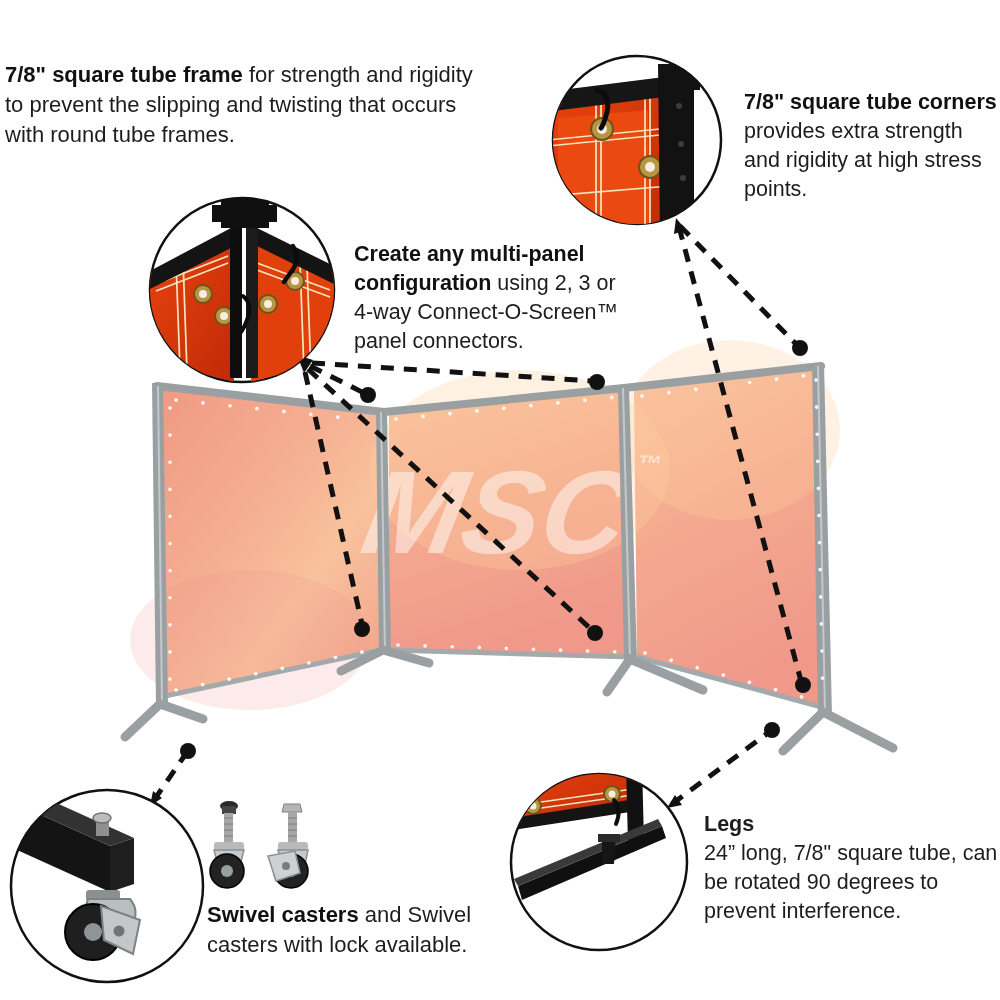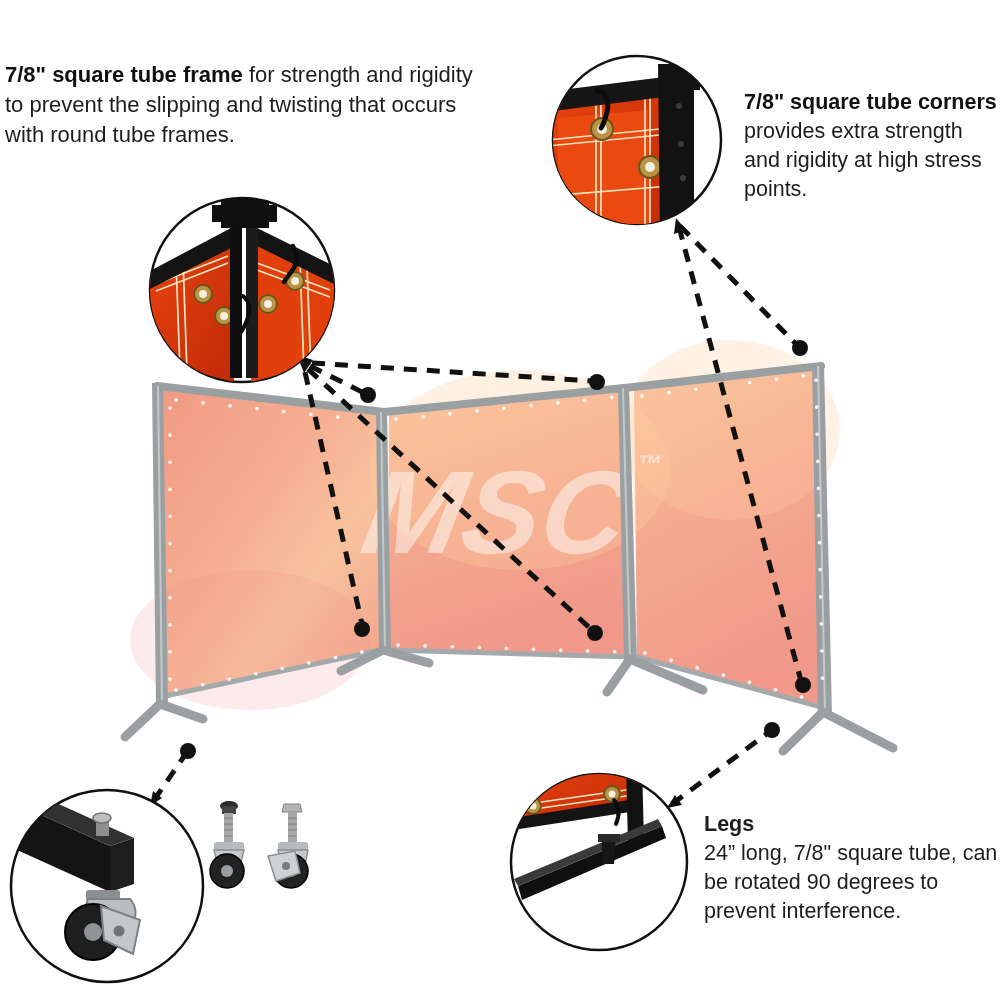--- a/index.html
+++ b/index.html
@@ -287,20 +287,26 @@
 </svg>
 
   <div class="note" style="left:5px;top:60px;width:470px;">
     <p><b>7/8" square tube frame</b><span> for strength and rigidity to prevent the slipping and twisting that occurs with round tube frames.</span></p>
   </div>
 
   <div class="note small" style="left:744px;top:88px;width:254px;">
     <b>7/8"  square tube corners</b><span> provides extra strength and rigidity at high stress points.</span>
   </div>
 
-
+  <div class="note small" style="left:354px;top:240px;width:272px;">
+    <b>Create any multi-panel configuration</b><span> using 2, 3 or 4-way Connect-O-Screen™ panel connectors.</span>
+  </div>
+
+  <div class="note" style="left:207px;top:900px;width:290px;">
+    <b>Swivel casters</b><span> and Swivel casters with lock available.</span>
+  </div>
 
   <div class="note small" style="left:704px;top:810px;width:300px;">
     <span class="legs-head">Legs</span>
     <span>24” long, 7/8" square tube, can be rotated 90 degrees to prevent interference.</span>
   </div>
 
 </div>
 
 </body></html>

